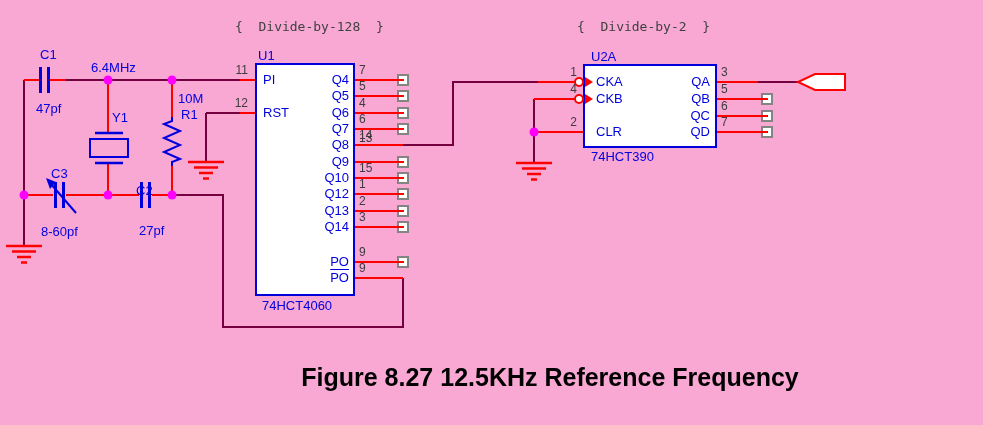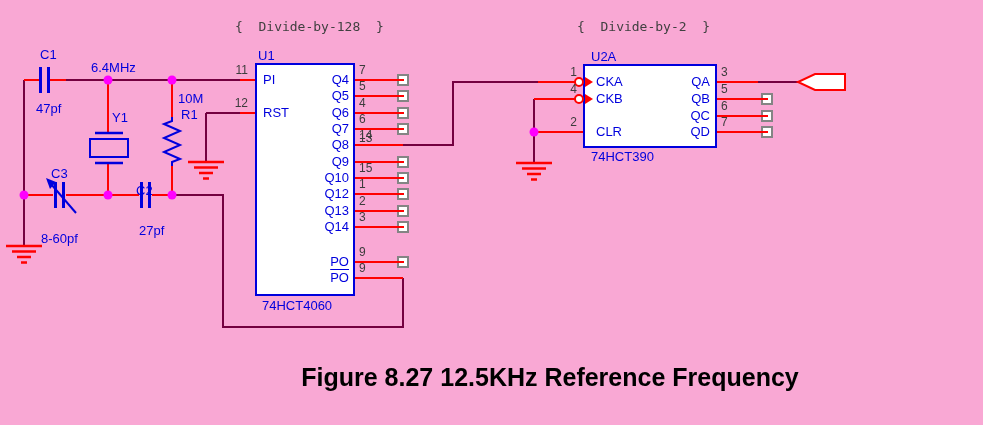--- a/index.html
+++ b/index.html
@@ -161,21 +161,21 @@
   <div class="mono" style="left:235px;top:20px;">{  Divide-by-128  }</div>
   <div class="mono" style="left:577px;top:20px;">{  Divide-by-2  }</div>
 
   <div class="lbl" style="left:40px;top:48px;">C1</div>
   <div class="lbl" style="left:36px;top:102px;">47pf</div>
   <div class="lbl" style="left:91px;top:61px;">6.4MHz</div>
   <div class="lbl" style="left:112px;top:111px;">Y1</div>
   <div class="lbl" style="left:178px;top:92px;">10M</div>
   <div class="lbl" style="left:181px;top:108px;">R1</div>
   <div class="lbl" style="left:51px;top:167px;">C3</div>
-  <div class="lbl" style="left:41px;top:232px;">8-60pf</div>
+  <div class="lbl" style="left:41px;top:225px;">8-60pf</div>
   <div class="lbl" style="left:136px;top:167px;margin-top:17px;">C2</div>
   <div class="lbl" style="left:139px;top:224px;">27pf</div>
 
   <div class="lbl" style="left:258px;top:49px;">U1</div>
   <div class="lbl" style="left:262px;top:299px;">74HCT4060</div>
 
   <div class="pname" style="left:263px;top:73px;">PI</div>
   <div class="pname" style="left:263px;top:106px;">RST</div>
   <div class="num r" style="left:218px;top:64px;width:30px;">11</div>
   <div class="num r" style="left:218px;top:97px;width:30px;">12</div>

